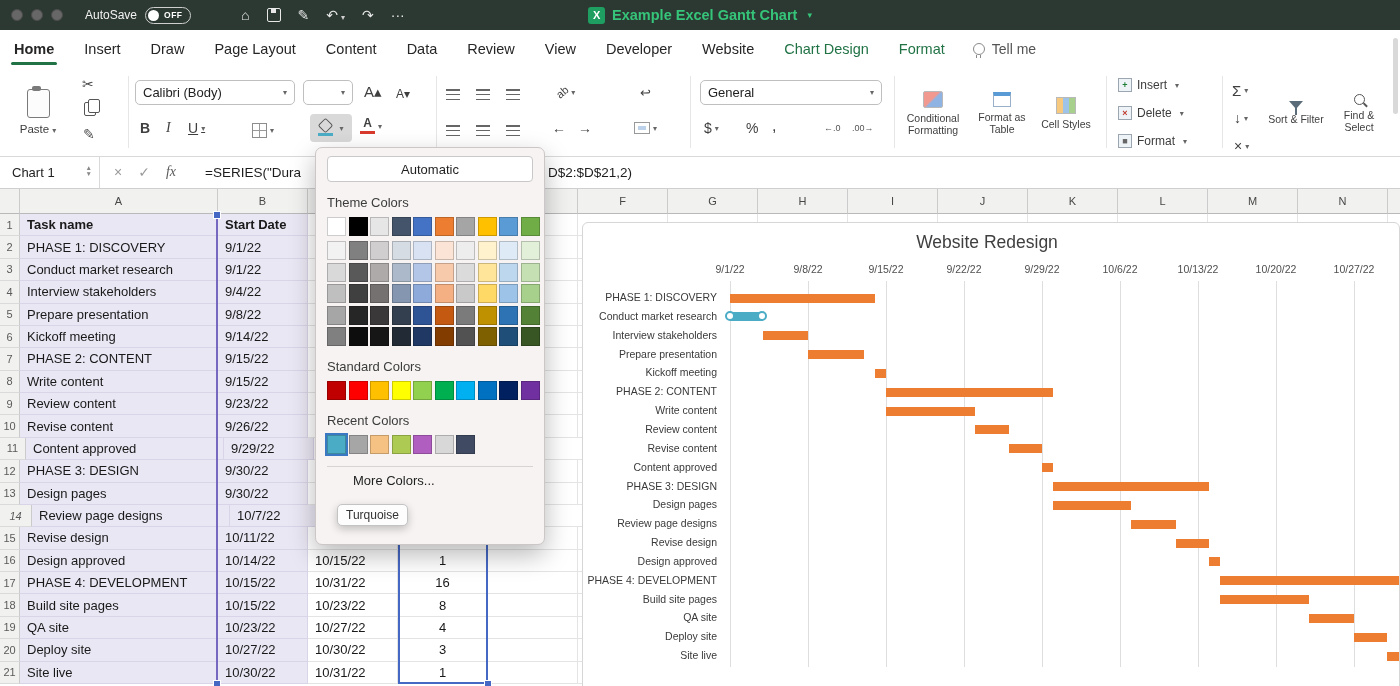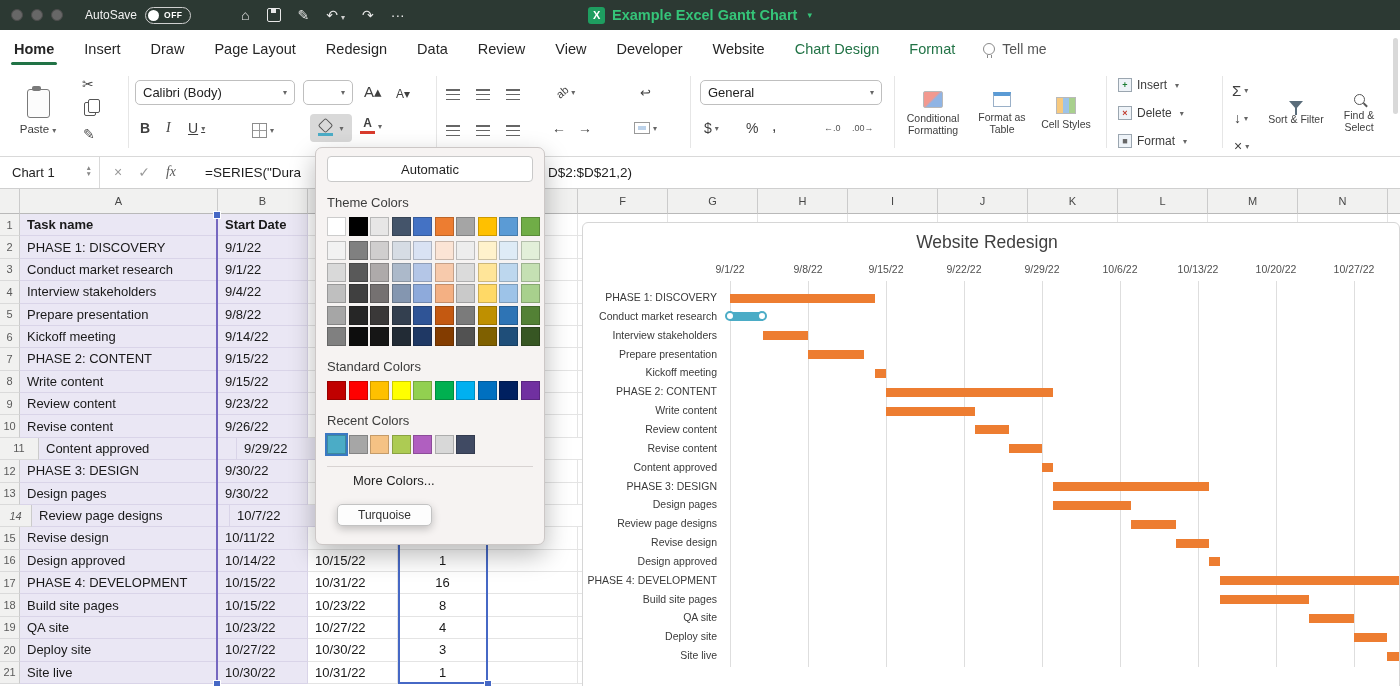--- a/index.html
+++ b/index.html
@@ -132,21 +132,21 @@
   .cm-btn{height:24px;background:#fff;border:1px solid #c9c9c9;border-radius:4px;display:flex;align-items:center;
           justify-content:center;font-size:13px;color:#1f1f1f;margin:0 2px 7px;}
   .cm-label{font-size:13px;color:#3c3c3c;margin:13px 2px 7px;}
   .swgrid{display:grid;grid-template-columns:repeat(10,19px);gap:2.5px;margin:0 2px;}
   .swgrid.variants{margin-top:5px;}
   .sw{width:19px;height:19px;box-sizing:border-box;border:1px solid rgba(0,0,0,.2);}
   .sw.hover{box-shadow:0 0 0 2px #3a78c3;}
   #more-colors{margin:12px 2px 0;border-top:1px solid #d8d3d2;height:26px;display:flex;align-items:center;
                padding-left:26px;font-size:13px;color:#1f1f1f;}
   #tooltip{position:absolute;left:337px;top:504px;background:#fdfdfd;border:1px solid #c3c3c3;border-radius:5px;
-           padding:3px 20px;font-size:12px;color:#333;z-index:60;box-shadow:0 3px 8px rgba(0,0,0,.22);}
+           padding:3px 8px;font-size:12px;color:#333;z-index:60;box-shadow:0 3px 8px rgba(0,0,0,.22);}
 </style>
 </head>
 <body>
 
 <div id="titlebar">
   <div class="traffic">
     <div class="light"></div>
     <div class="light"></div>
     <div class="light"></div>
   </div>
@@ -171,21 +171,21 @@
     <span class="chev">▾</span>
   </div>
 </div>
 
 <div id="tabbar">
   <div id="tabs">
       <div class="tab active">Home</div>
       <div class="tab">Insert</div>
       <div class="tab">Draw</div>
       <div class="tab">Page Layout</div>
-      <div class="tab">Redesign</div>
+      <div class="tab">Content</div>
       <div class="tab">Data</div>
       <div class="tab">Review</div>
       <div class="tab">View</div>
       <div class="tab">Developer</div>
       <div class="tab">Website</div>
       <div class="tab green">Chart Design</div>
       <div class="tab green">Format</div>
     </div>
   <div id="tellme">
     <span class="ic-bulb"></span>
@@ -449,21 +449,21 @@
       <div class="row">
         <div class="cell num" style="width: 20px;">10</div>
         <div class="cell sel" style="width: 198px;">Revise content</div>
         <div class="cell sel" style="width: 90px;">9/26/22</div>
         <div class="cell" style="width: 90px;"></div>
         <div class="cell dcol" style="width: 90px;"></div>
         <div class="cell" style="width: 90px;"></div>
         <div class="gridfill"></div>
       </div>
       <div class="row">
-        <div class="cell num" style="width: 39px;">11</div>
+        <div class="cell num" style="width: 26px;">11</div>
         <div class="cell sel" style="width: 198px;">Content approved</div>
         <div class="cell sel" style="width: 90px;">9/29/22</div>
         <div class="cell" style="width: 90px;"></div>
         <div class="cell dcol" style="width: 90px;"></div>
         <div class="cell" style="width: 90px;"></div>
         <div class="gridfill"></div>
       </div>
       <div class="row">
         <div class="cell num" style="width: 20px;">12</div>
         <div class="cell sel" style="width: 198px;">PHASE 3: DESIGN</div>

